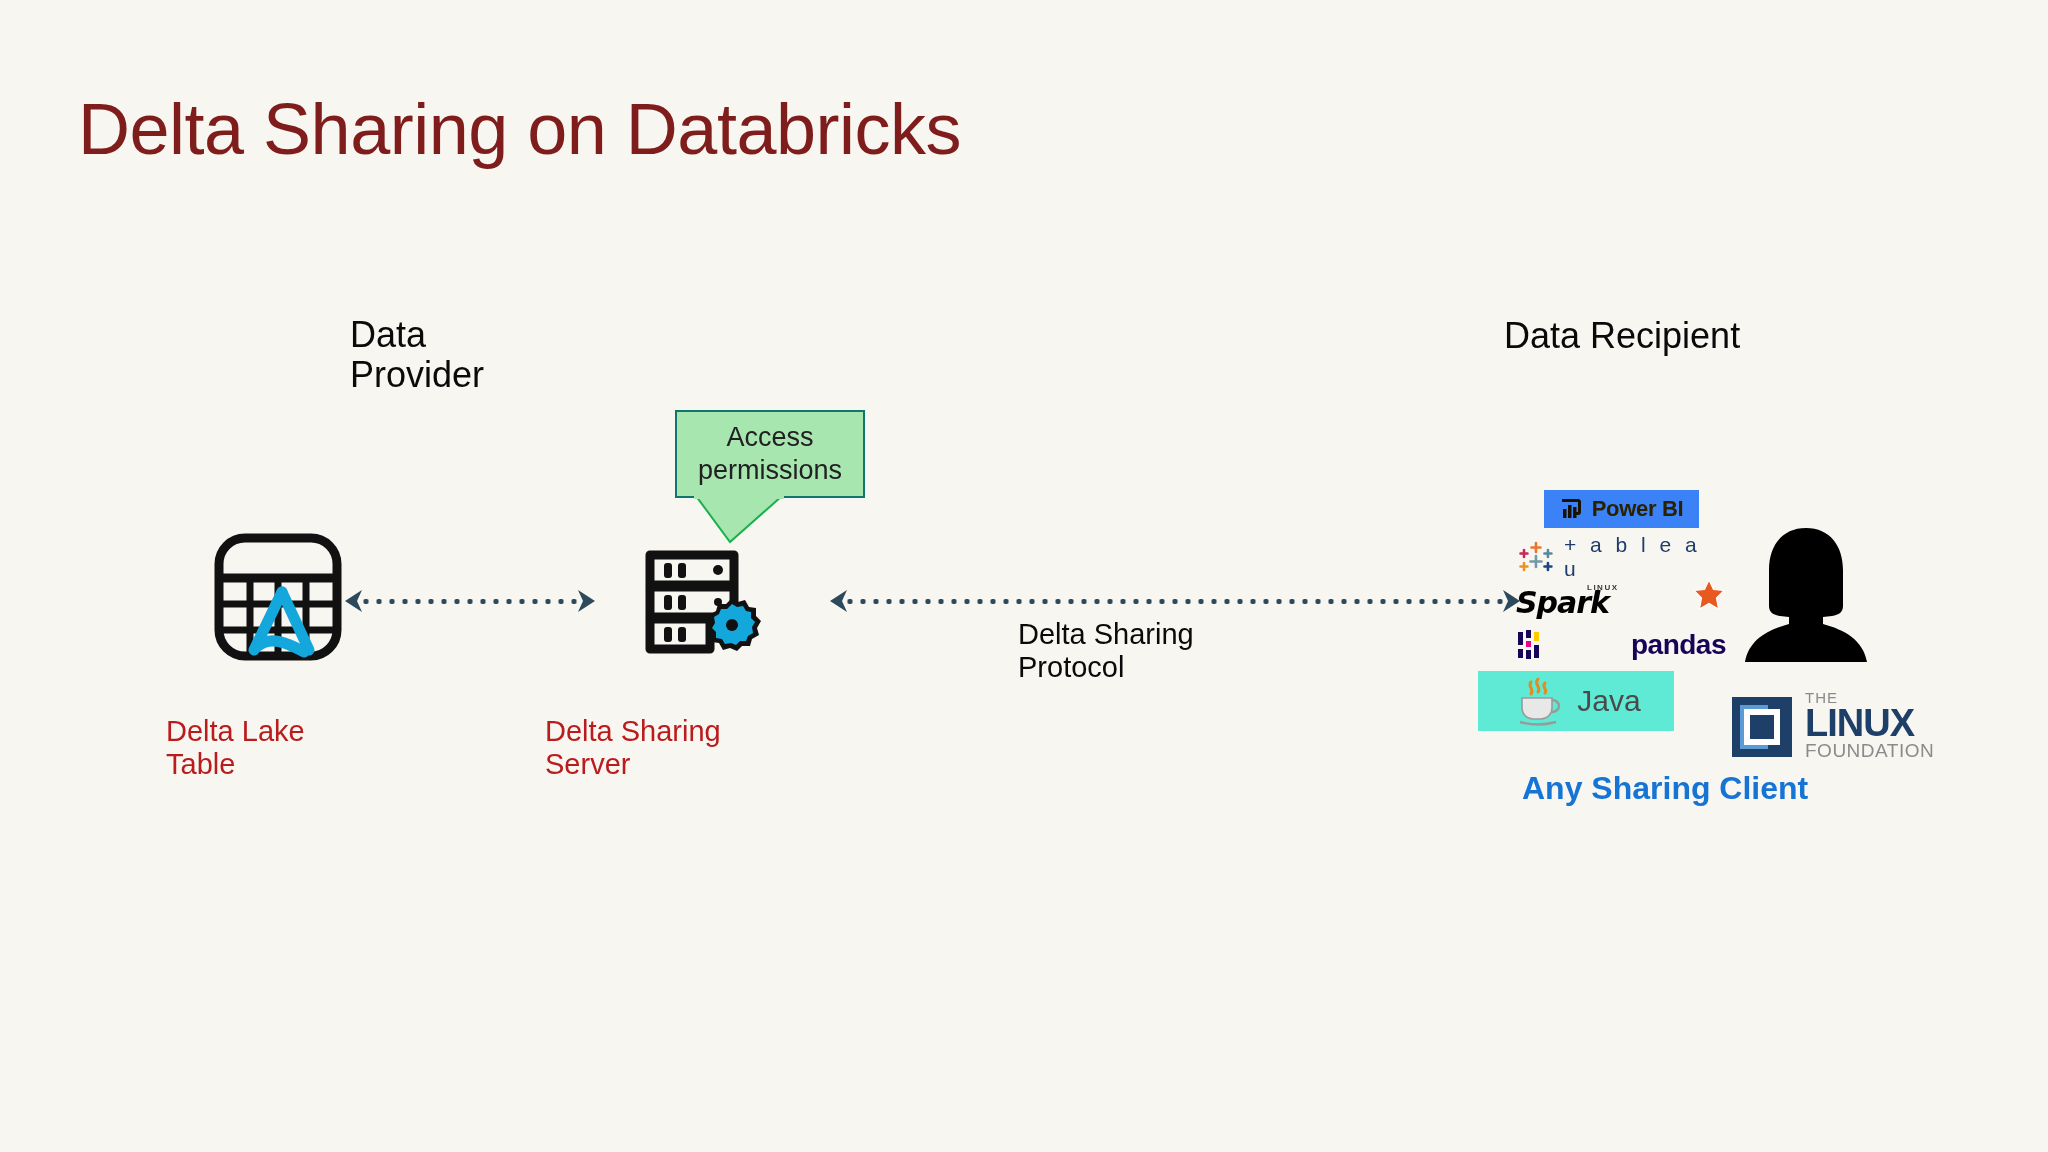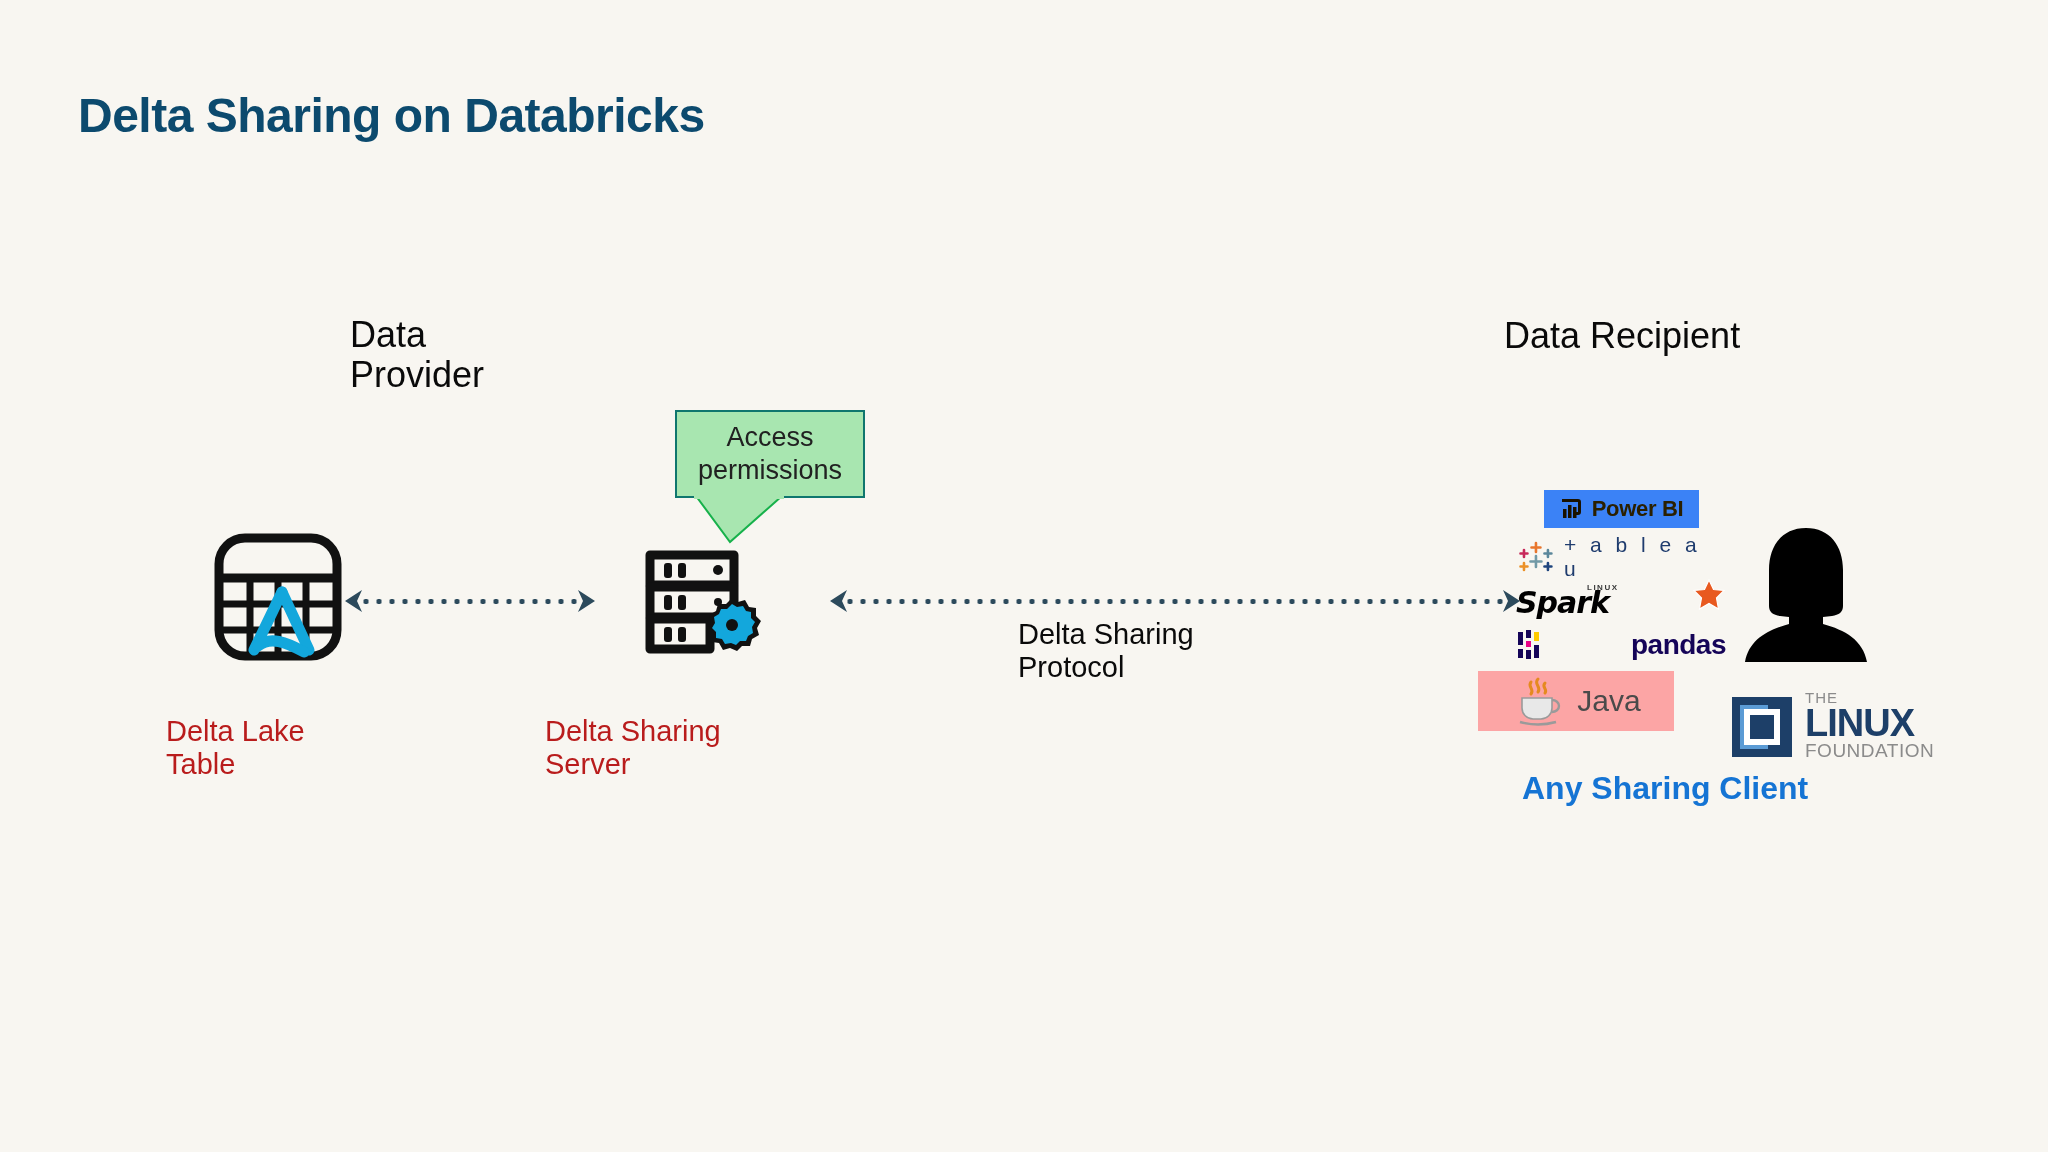--- a/index.html
+++ b/index.html
@@ -9,24 +9,24 @@
     font-family:"Liberation Sans", sans-serif;
     overflow:hidden;
     position:relative;
   }
   .slide{position:absolute;inset:0;}
 
   
   .page-title{
     position:absolute;
     left:78px; top:88px;
-    font-size:48px;
-    font-weight:700;
+    font-size:72px;
+    font-weight:400;
     letter-spacing:-0.5px;
-    color:#0c4a6e;
+    color:#7f1d1d;
     white-space:nowrap;
   }
 
   
   .heading{
     position:absolute;
     font-size:36px;
     color:#0a0a0a;
     line-height:1.12;
     white-space:pre-line;
@@ -117,21 +117,21 @@
   }
   .spark-apache{
     position:absolute;font-size:8px;letter-spacing:1.5px;color:#3a3a3a;
     left:50%;margin-left:-34px;top:4px;font-weight:bold;
   }
   
   #logo-pandas{height:40px;margin-top:0;gap:8px;}
   .pandas-text{font-size:28px;font-weight:bold;color:#150458;letter-spacing:-0.5px;}
   
   #logo-java{
-    background:#fca5a5;width:196px;height:60px;margin:6px auto 0 auto;
+    background:#5eead4;width:196px;height:60px;margin:6px auto 0 auto;
     margin-left:-38px;
     display:flex;align-items:center;justify-content:center;gap:12px;
   }
   .java-text{font-size:30px;color:#4a4a4a;font-weight:400;}
 
   
   #any-client{
     position:absolute;
     left:1522px;top:770px;
     font-size:32px;font-weight:bold;color:#1574d4;

